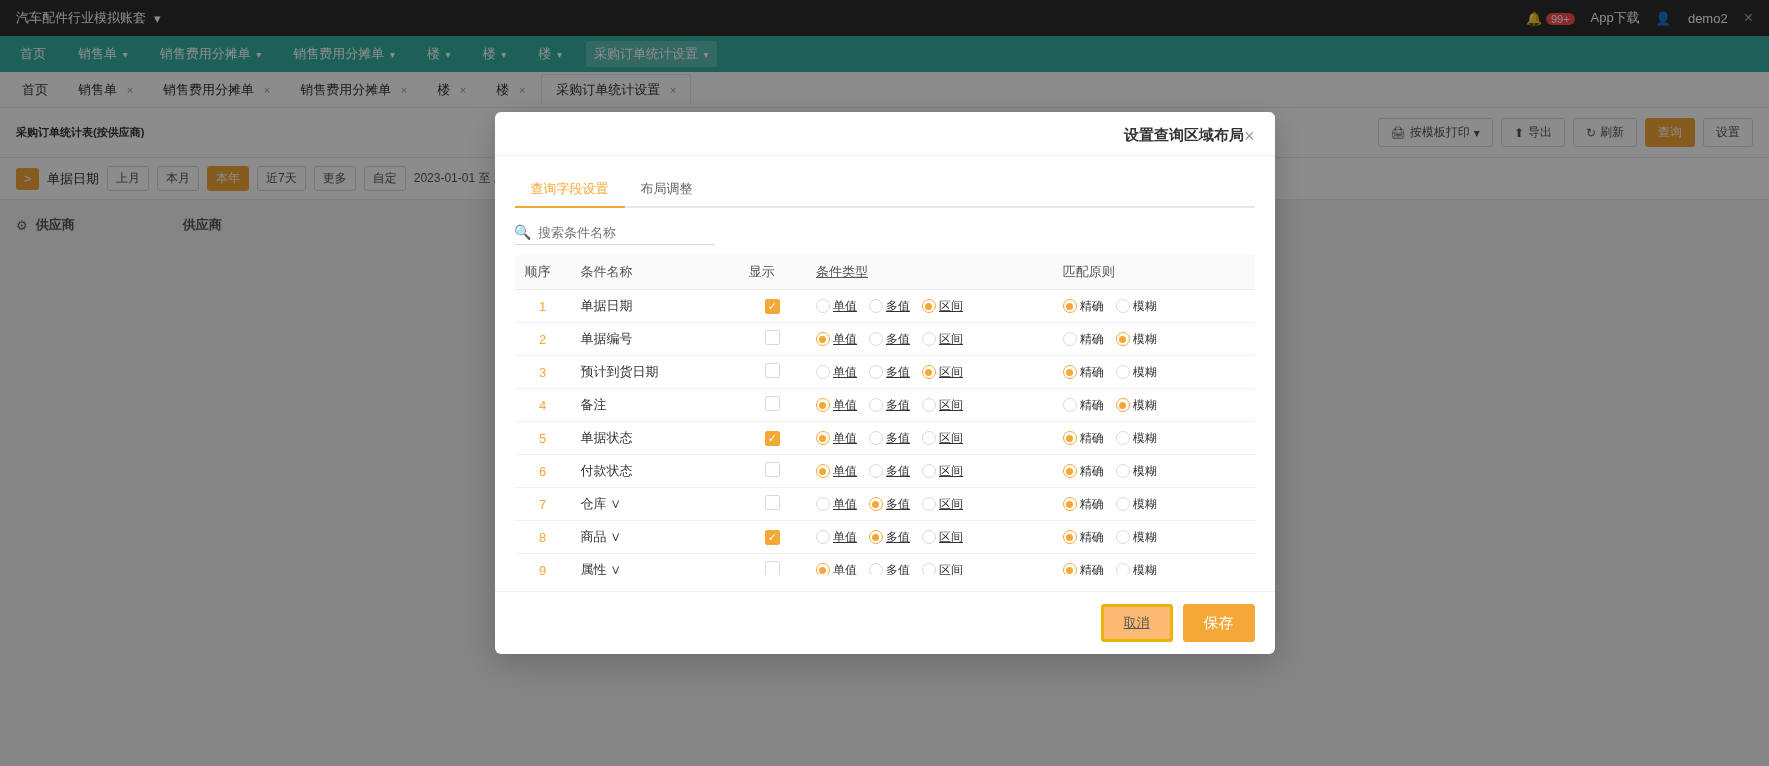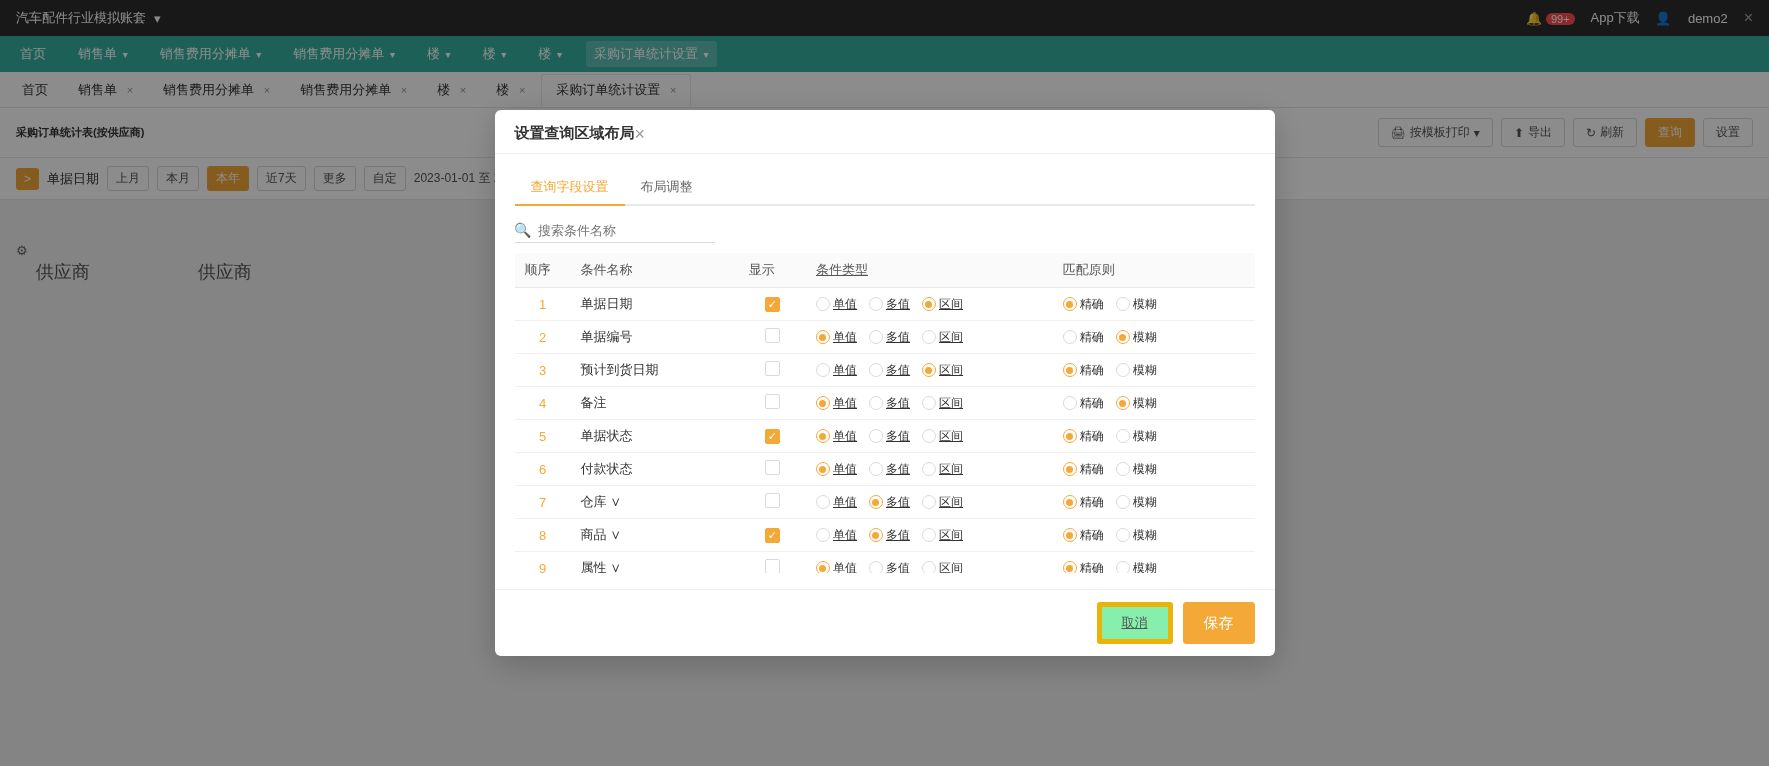--- a/index.html
+++ b/index.html
@@ -80,21 +80,21 @@
       padding: 16px;
       min-height: 400px;
     }
     .table-header-row {
       display: flex;
       align-items: center;
       gap: 8px;
       margin-bottom: 8px;
     }
     .gear-icon { color: #666; cursor: pointer; }
-    .col-header { font-size: 18px; color: #555; font-weight: 400; margin-top: 44px; }
+    .col-header { font-size: 13px; color: #555; font-weight: 700; }
 
     
     .overlay {
       position: fixed; top: 0; left: 0; width: 100%; height: 100%;
       background: rgba(0,0,0,0.45);
       z-index: 1000;
       display: flex;
       align-items: center;
       justify-content: center;
     }
@@ -105,21 +105,21 @@
       border-radius: 6px;
       width: 780px;
       max-height: 680px;
       display: flex;
       flex-direction: column;
       box-shadow: 0 8px 32px rgba(0,0,0,0.2);
     }
     .dialog-header {
       display: flex;
       align-items: center;
-      justify-content: flex-start;
+      justify-content: flex-end;
       padding: 14px 20px 10px 20px;
       border-bottom: 1px solid #f0f0f0;
     }
     .dialog-title { font-size: 15px; font-weight: bold; color: #333; }
     .dialog-close { color: #999; cursor: pointer; font-size: 18px; line-height: 1; }
     .dialog-body { padding: 16px 20px; flex: 1; overflow: hidden; display: flex; flex-direction: column; }
     .dialog-footer {
       padding: 12px 20px;
       display: flex;
       justify-content: flex-end;
@@ -199,21 +199,21 @@
       display: inline-flex; align-items: center; justify-content: center;
       background: #fff;
     }
     .radio-dot.selected { border-color: #f4a838; }
     .radio-dot.selected::after { content: ''; width: 7px; height: 7px; border-radius: 50%; background: #f4a838; }
 
     
     .table-scroll { overflow-y: auto; max-height: 320px; flex: 1; }
 
     
-    .btn-cancel { padding: 7px 20px; border: 5px solid #eab308; border-radius: 3px; background: #86efac; cursor: pointer; font-size: 13px; color: #555; text-decoration: underline; }
+    .btn-cancel { padding: 7px 20px; border: 3px solid #eab308; border-radius: 3px; background: #fdba74; cursor: pointer; font-size: 13px; color: #555; text-decoration: underline; }
     .btn-save { padding: 7px 20px; border: 1px solid #f4a838; border-radius: 3px; background: #f4a838; cursor: pointer; font-size: 15px; color: #fff; }
 
     .teal-bar { background: #36b0a0; height: 36px; display: flex; align-items: center; padding: 0 12px; gap: 16px; }
     .teal-nav-item { color: #fff; font-size: 13px; cursor: pointer; padding: 4px 8px; }
     .teal-nav-item.active { background: rgba(255,255,255,0.2); border-radius: 3px; }
 
     .dropdown-arrow { font-size: 10px; margin-left: 2px; }
   </style>
 </head>
 <body>

